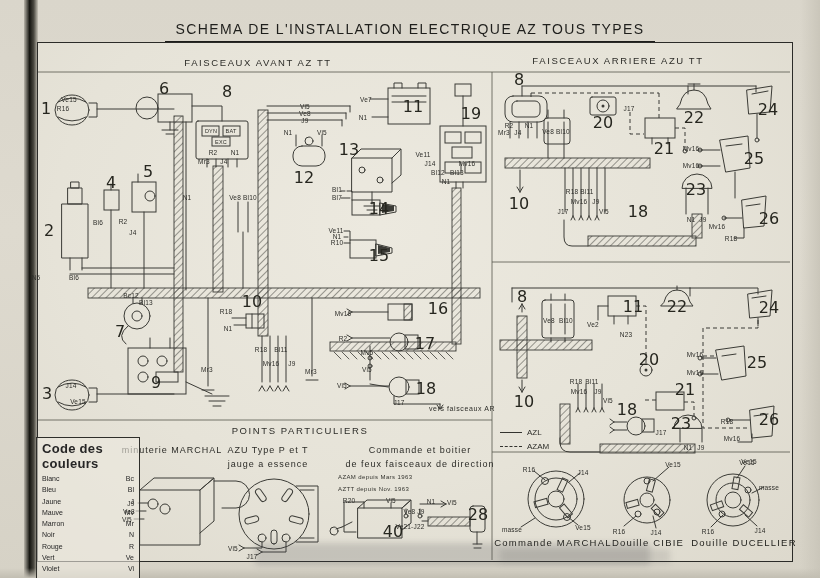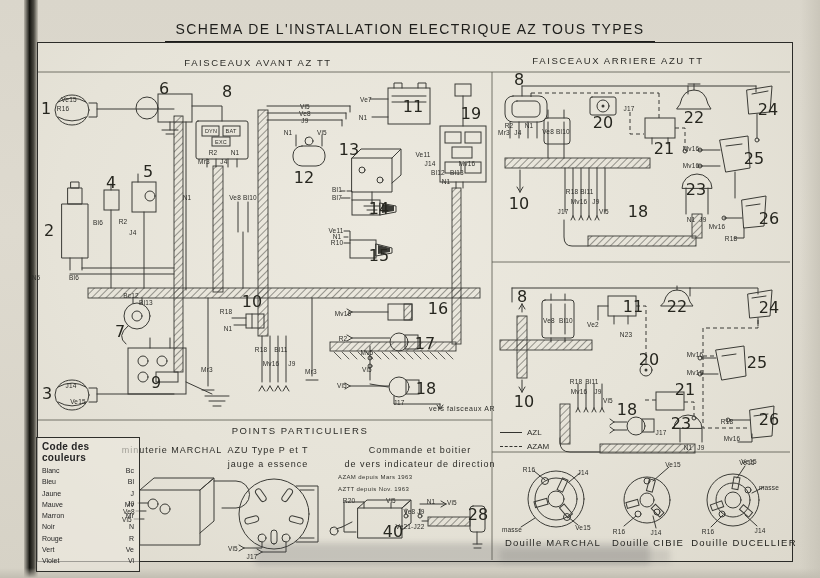--- a/index.html
+++ b/index.html
@@ -18,21 +18,21 @@
   .cap{position:absolute;transform:translate(-50%,-50%);font-size:9.5px;letter-spacing:1.2px;color:#23231f;white-space:nowrap;}
   svg{position:absolute;left:0;top:0;}
   #annotations{position:absolute;inset:0;pointer-events:none;}
   .ann{position:absolute;transform:translate(-50%,-50%);white-space:nowrap;color:#2d2d29;}
   .num{font-size:16px;font-family:"DejaVu Sans",sans-serif;color:#26261f;}
   .wire{font-size:6.5px;letter-spacing:.2px;}
   .tiny{font-size:5.5px;letter-spacing:.2px;}
   .note{font-size:7px;letter-spacing:.6px;}
   
   #color-table{position:absolute;left:36px;top:437px;width:92px;border:1.2px solid #2e2e2a;padding:3px 5px 4px 5px;background:rgba(236,233,223,.6);}
-  #color-table .cc-title{font-size:10px;font-weight:bold;letter-spacing:.3px;margin-bottom:2px;}
+  #color-table .cc-title{font-size:13px;font-weight:bold;letter-spacing:.3px;margin-bottom:2px;}
   .cc-row{display:flex;justify-content:space-between;font-size:7px;line-height:11.3px;}
   
   .legend{position:absolute;font-size:8px;color:#2c2c28;}
   .lg-row{display:flex;align-items:center;height:14px;white-space:nowrap;}
   .lg-line{display:inline-block;width:22px;margin-right:5px;border-top:1.3px solid #33332e;}
   .lg-dash{border-top-style:dashed;}
   .smudge{position:absolute;left:255px;top:543px;width:395px;height:22px;background:rgba(75,75,80,.20);filter:blur(3px);border-radius:3px;}
   .smudge2{position:absolute;left:500px;top:549px;width:170px;height:14px;background:rgba(75,75,80,.14);filter:blur(3px);}
   #right-edge{position:absolute;right:0;top:0;width:20px;height:578px;background:linear-gradient(270deg,#cac6ba,rgba(202,198,186,0));}
   #bottom-edge{position:absolute;left:0;bottom:0;width:820px;height:10px;background:linear-gradient(0deg,#c2beb2,rgba(194,190,178,0));}
@@ -283,21 +283,21 @@
     </g>
   </svg>
 
   <span class="hd" style="left:258px;top:62px;">FAISCEAUX AVANT AZ TT</span>
   <span class="hd" style="left:618px;top:60px;">FAISCEAUX ARRIERE AZU TT</span>
   <span class="hd" style="left:300px;top:430px;text-align:right;">POINTS PARTICULIERS</span>
   <span class="hd2" style="left:172px;top:450px;">minuterie MARCHAL</span>
   <span class="hd2" style="left:268px;top:450px;">AZU Type P et T</span>
   <span class="hd2" style="left:268px;top:464px;">jauge a essence</span>
   <span class="hd2" style="left:420px;top:450px;">Commande et boitier</span>
-  <span class="hd2" style="left:420px;top:464px;">de vers indicateur de direction</span>
+  <span class="hd2" style="left:420px;top:464px;">de feux faisceaux de direction</span>
   <span class="hd3" style="left:338px;top:474px;">AZAM depuis Mars 1963</span>
   <span class="hd3" style="left:338px;top:486px;">AZTT depuis Nov. 1963</span>
 
   <div class="legend" style="left:500px;top:425px;">
     <div class="lg-row">
         <span class="lg-line"></span>
         <span>AZL</span>
       </div>
     <div class="lg-row">
         <span class="lg-line lg-dash"></span>
@@ -340,21 +340,21 @@
           <span>Vert</span>
           <span>Ve</span>
         </div>
         <div class="cc-row">
           <span>Violet</span>
           <span>Vi</span>
         </div>
       </div>
   </div>
 
-  <span class="cap" style="left:553px;top:542px;">Douille MARCHAL</span>
+  <span class="cap" style="left:553px;top:542px;">Commande MARCHAL</span>
   <span class="cap" style="left:648px;top:542px;">Douille CIBIE</span>
   <span class="cap" style="left:744px;top:542px;">Douille DUCELLIER</span>
 
   <div class="smudge"></div>
   <div class="smudge2"></div>
 
   <div id="annotations">
       <span class="ann num" style="left: 46px; top: 108px;">1</span>
       <span class="ann num" style="left: 49px; top: 230px;">2</span>
       <span class="ann num" style="left: 47px; top: 393px;">3</span>

